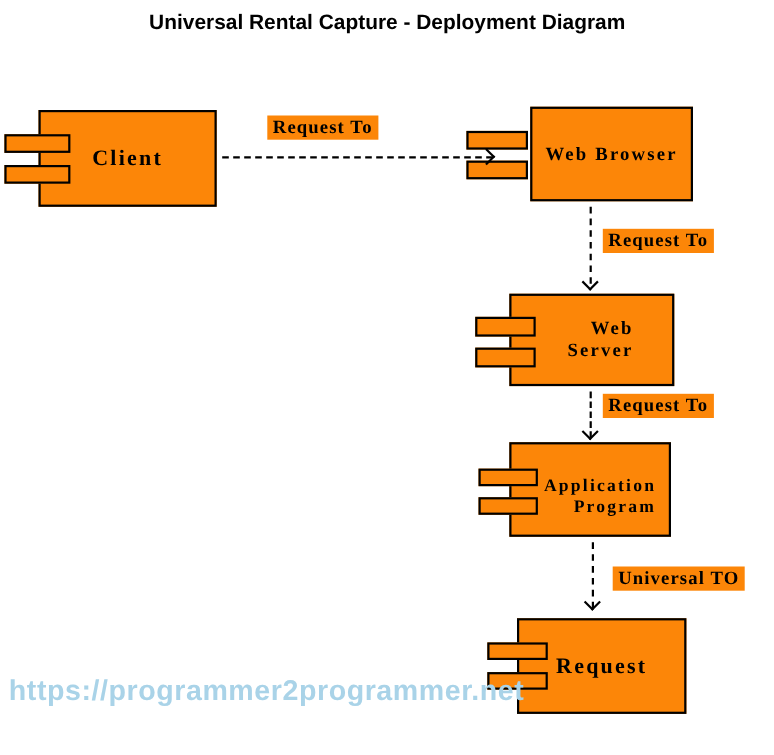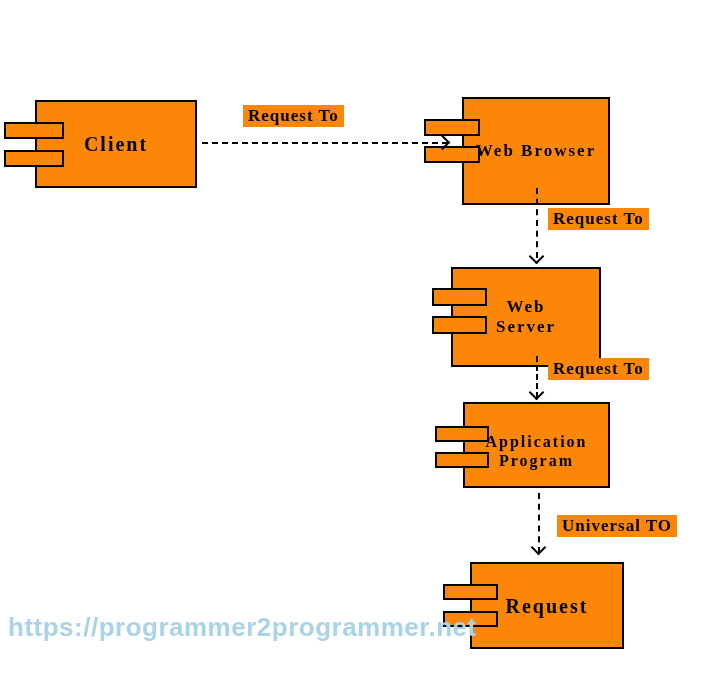--- a/index.html
+++ b/index.html
@@ -21,21 +21,21 @@
   }
   .comp-box{
     position:absolute;background:var(--orange);border:2px solid var(--border);
     display:flex;align-items:center;justify-content:center;
   }
   .tab{
     position:absolute;background:var(--orange);border:2px solid var(--border);
   }
   .comp-label{
     font-family:"Liberation Serif",serif;font-weight:bold;color:#000;
-    letter-spacing:2px;text-align:center;line-height:1.2;
+    letter-spacing:2px;text-align:right;line-height:1.2;
   }
   .fs20{font-size:20px;}
   .fs17{font-size:17px;}
   .fs16{font-size:16px;margin-top:12px;}
   .wrap76{max-width:76px;}
   .wrap120{max-width:120px;}
   .conn-label{
     position:absolute;background:var(--orange);color:#000;
     font-family:"Liberation Serif",serif;font-weight:bold;font-size:17px;
     letter-spacing:1px;padding:1px 5px;white-space:nowrap;text-align:right;
@@ -52,39 +52,40 @@
     position:absolute;left:8px;top:612px;
     font-family:"Liberation Sans",sans-serif;font-weight:bold;
     font-size:26px;color:var(--watermark);letter-spacing:0.5px;white-space:nowrap;text-align:right;
   }
 </style>
 </head>
 <body>
 
 <div id="stage">
 
+  <div class="title">Universal Rental Capture - Deployment Diagram</div>
 
   <div>
     <div class="comp-box" style="left:35px;top:100px;width:162px;height:88px;">
       <span class="comp-label fs20">Client</span>
     </div>
     <div class="tab" style="left:4px;top:122px;width:60px;height:17px;"></div>
     <div class="tab" style="left:4px;top:150px;width:60px;height:17px;"></div>
   </div>
 
   <div>
-    <div class="comp-box" style="left:462px;top:97px;width:148px;height:108px;">
+    <div class="comp-box" style="left:482px;top:97px;width:148px;height:86px;">
       <span class="comp-label fs17">Web Browser</span>
     </div>
     <div class="tab" style="left:424px;top:119px;width:56px;height:17px;"></div>
     <div class="tab" style="left:424px;top:146px;width:56px;height:17px;"></div>
   </div>
 
   <div>
-    <div class="comp-box" style="left:451px;top:267px;width:150px;height:100px;">
+    <div class="comp-box" style="left:463px;top:267px;width:150px;height:84px;">
       <span class="comp-label fs17 wrap76">Web Server</span>
     </div>
     <div class="tab" style="left:432px;top:288px;width:55px;height:18px;"></div>
     <div class="tab" style="left:432px;top:316px;width:55px;height:18px;"></div>
   </div>
 
   <div>
     <div class="comp-box" style="left:463px;top:402px;width:147px;height:86px;">
       <span class="comp-label fs16 wrap120">Application Program</span>
     </div>

